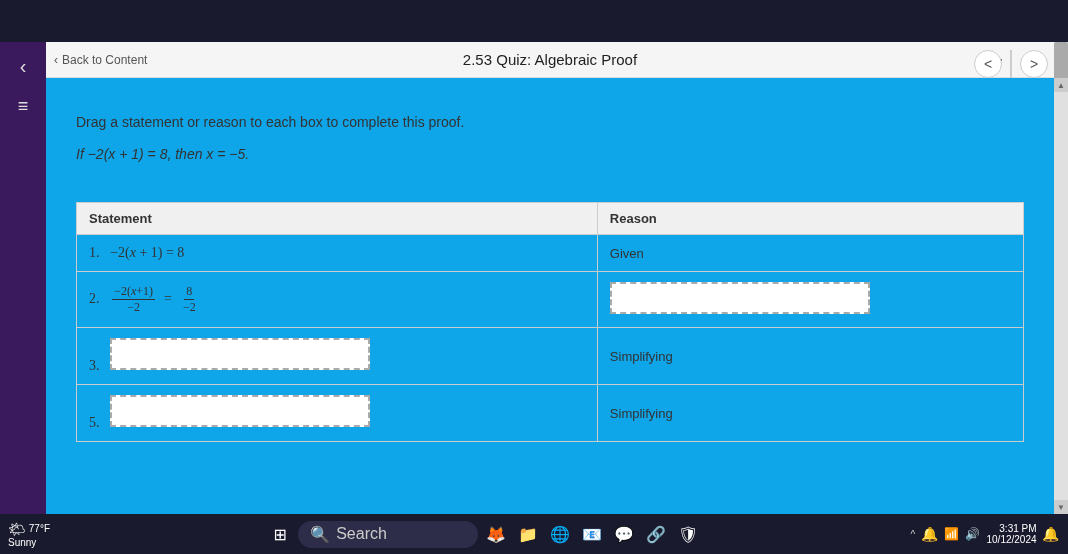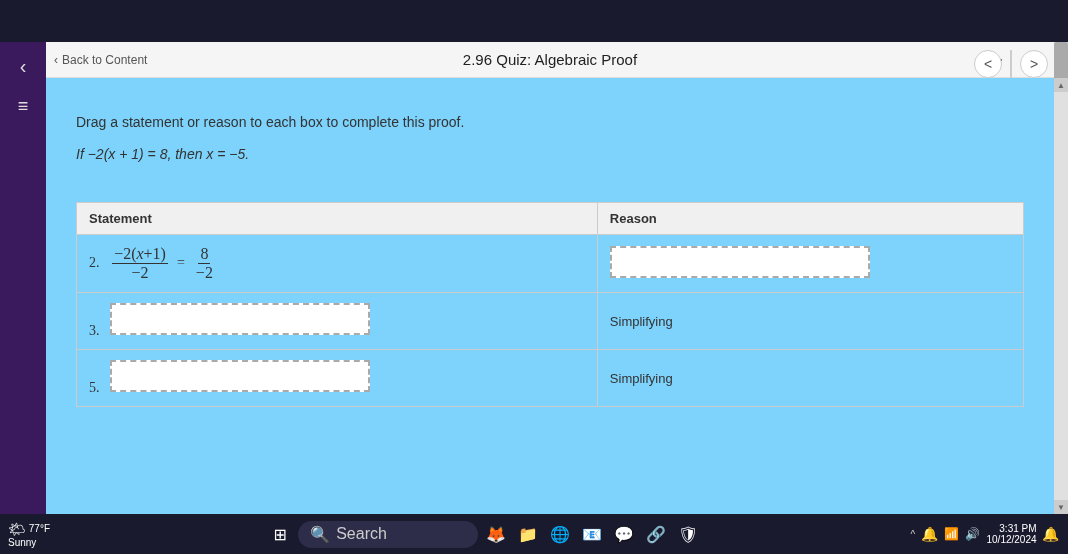--- a/index.html
+++ b/index.html
@@ -106,21 +106,21 @@
     .math-expr {
       font-family: 'Times New Roman', serif;
       font-size: 14px;
     }
 
     .fraction {
       display: inline-flex;
       flex-direction: column;
       align-items: center;
       vertical-align: middle;
-      font-size: 16px;
+      font-size: 12px;
       margin: 0 2px;
     }
 
     .fraction .numerator {
       border-bottom: 1px solid #333;
       padding: 0 2px;
     }
 
     .fraction .denominator {
       padding: 0 2px;
@@ -289,21 +289,21 @@
       cursor: pointer;
     }
 
     
     .page-content {
       position: absolute;
       left: 46px;
       top: 78px;
       right: 14px;
       bottom: 40px;
-      background: #7dd3fc;
+      background: #0ea5e9;
       overflow-y: auto;
       padding: 20px 30px;
     }
 
     .scroll-indicator-up {
       position: absolute;
       right: 0;
       top: 78px;
       width: 14px;
       height: 14px;
@@ -332,21 +332,21 @@
     }
   </style>
 </head>
 <body>
 
 <div class="top-nav">
   <div class="back-btn">
     <span>‹</span>
     <span>Back to Content</span>
   </div>
-  <span class="top-nav-title">2.96 Quiz: Algebraic Proof</span>
+  <span class="top-nav-title">2.53 Quiz: Algebraic Proof</span>
   <div class="three-dots">
     <span>···</span>
   </div>
 </div>
 
 <div class="sidebar">
   <div class="sidebar-icon" style="font-size:20px; color:#ddd;">‹</div>
   <div class="sidebar-icon" style="font-size:18px; color:#ddd;">≡</div>
 </div>
 
@@ -377,20 +377,29 @@
 
     <table class="proof-table">
       <thead>
         <tr>
           <th>Statement</th>
           <th>Reason</th>
         </tr>
       </thead>
       <tbody>
 
+        <tr>
+          <td>
+            <span class="math-expr">1. &nbsp;</span>
+            <span class="math-expr">−2(<em>x</em> + 1) = 8</span>
+          </td>
+          <td>
+            <span>Given</span>
+          </td>
+        </tr>
 
         <tr>
           <td>
             <span class="math-expr">2. &nbsp;</span>
             <span class="math-expr">
               <span class="fraction">
                 <span class="numerator">−2(<em>x</em>+1)</span>
                 <span class="denominator">−2</span>
               </span>
               &nbsp;=&nbsp;

